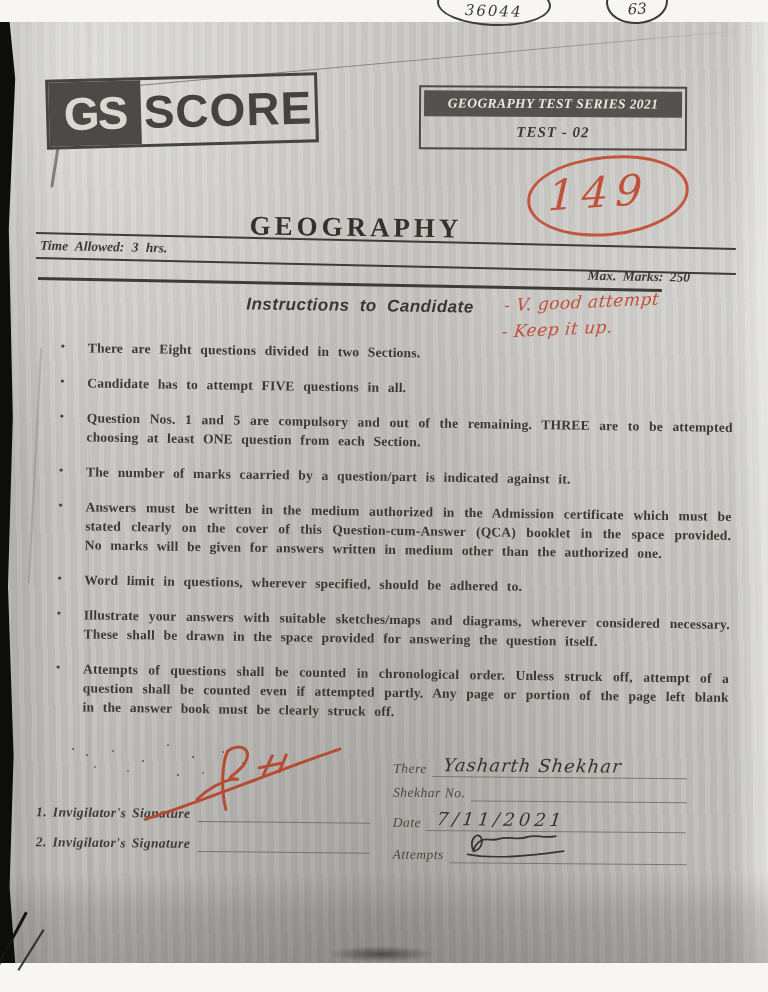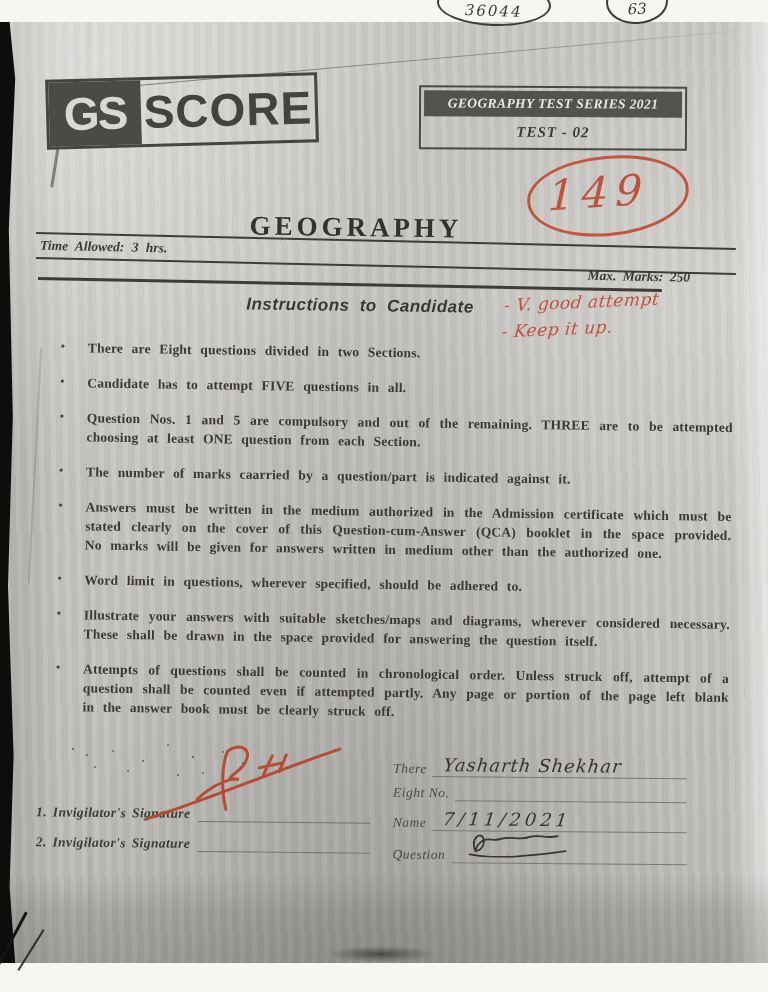--- a/index.html
+++ b/index.html
@@ -179,29 +179,29 @@
     <li>Illustrate your answers with suitable sketches/maps and diagrams, wherever considered necessary. These shall be drawn in the space provided for answering the question itself.</li>
     <li>Attempts of questions shall be counted in chronological order. Unless struck off, attempt of a question shall be counted even if attempted partly. Any page or portion of the page left blank in the answer book must be clearly struck off.</li>
   </ul>
 
   <div class="fields">
     <div class="frow row-name">
       <span class="lbl">There</span>
       <span class="val">Yasharth Shekhar</span>
     </div>
     <div class="frow row-mobile">
-      <span class="lbl">Eight No.</span>
+      <span class="lbl">Shekhar No.</span>
       <span class="val"></span>
     </div>
     <div class="frow row-date">
-      <span class="lbl">Name</span>
+      <span class="lbl">Date</span>
       <span class="val">7/11/2021</span>
     </div>
     <div class="frow row-sign">
-      <span class="lbl">Question</span>
+      <span class="lbl">Attempts</span>
       <span class="val">
         <svg class="sig-student" width="110" height="28" viewBox="0 0 110 28">
           <path d="M14 22 C8 8 20 1 22 10 C24 20 10 26 16 16 C24 5 30 13 40 9 C50 6 58 11 68 7 C76 4 84 9 96 6"></path>
           <path d="M8 25 C 35 30 70 26 104 21"></path>
         </svg>
       </span>
     </div>
   </div>
 
   <div class="invig">

